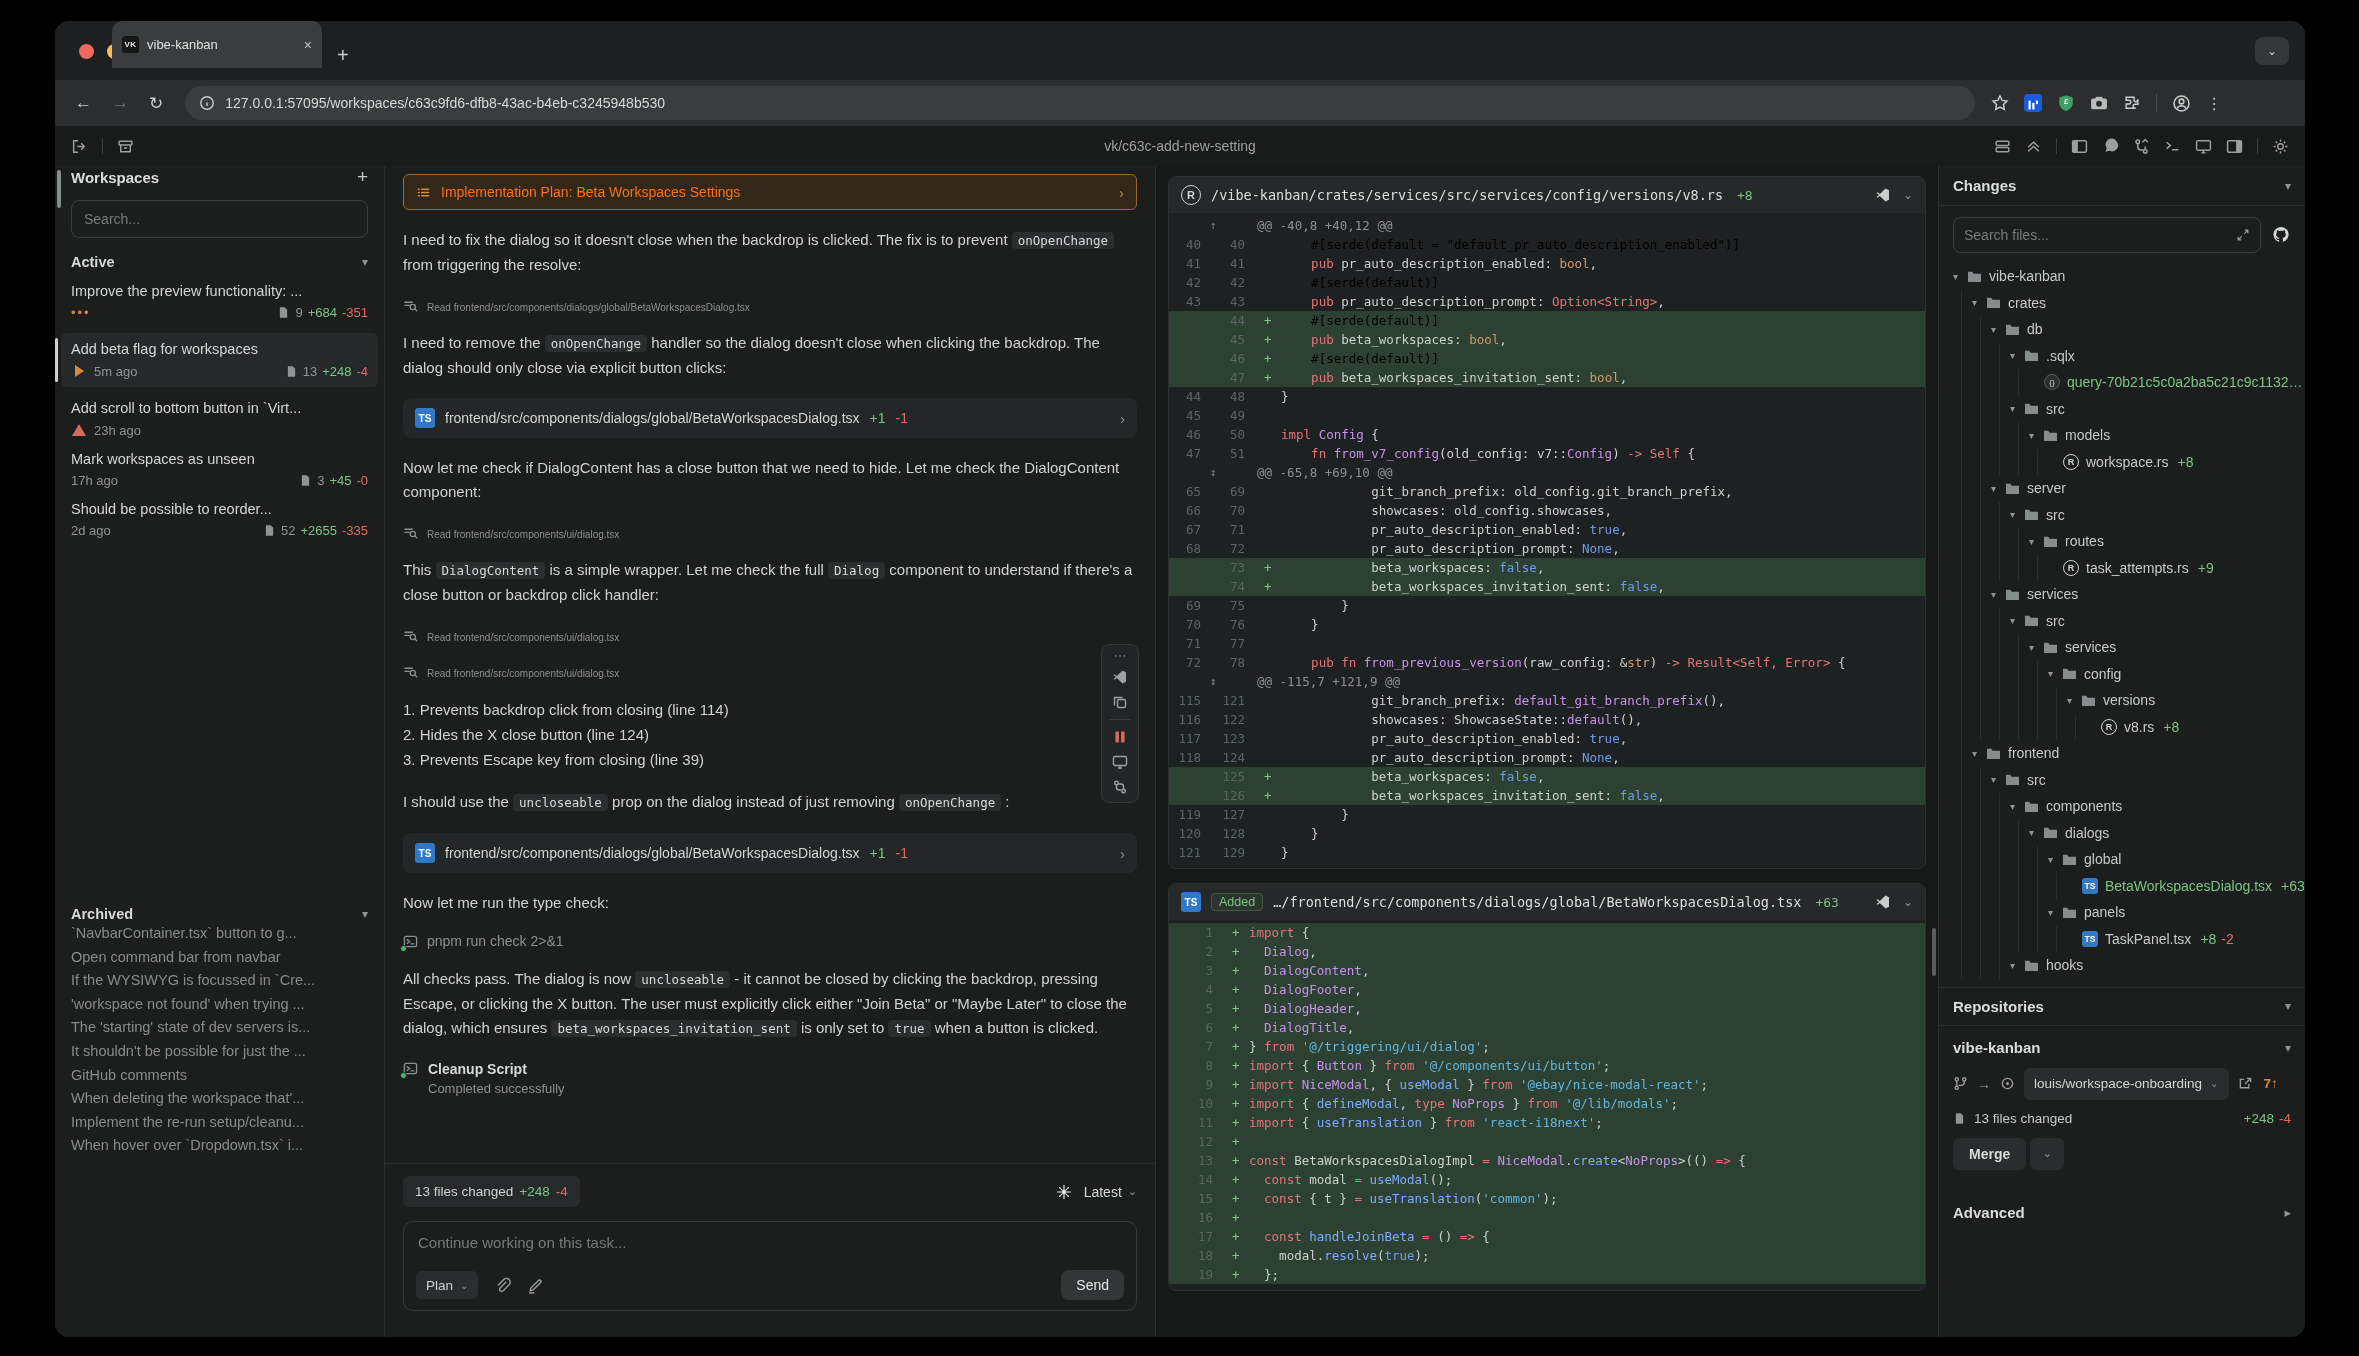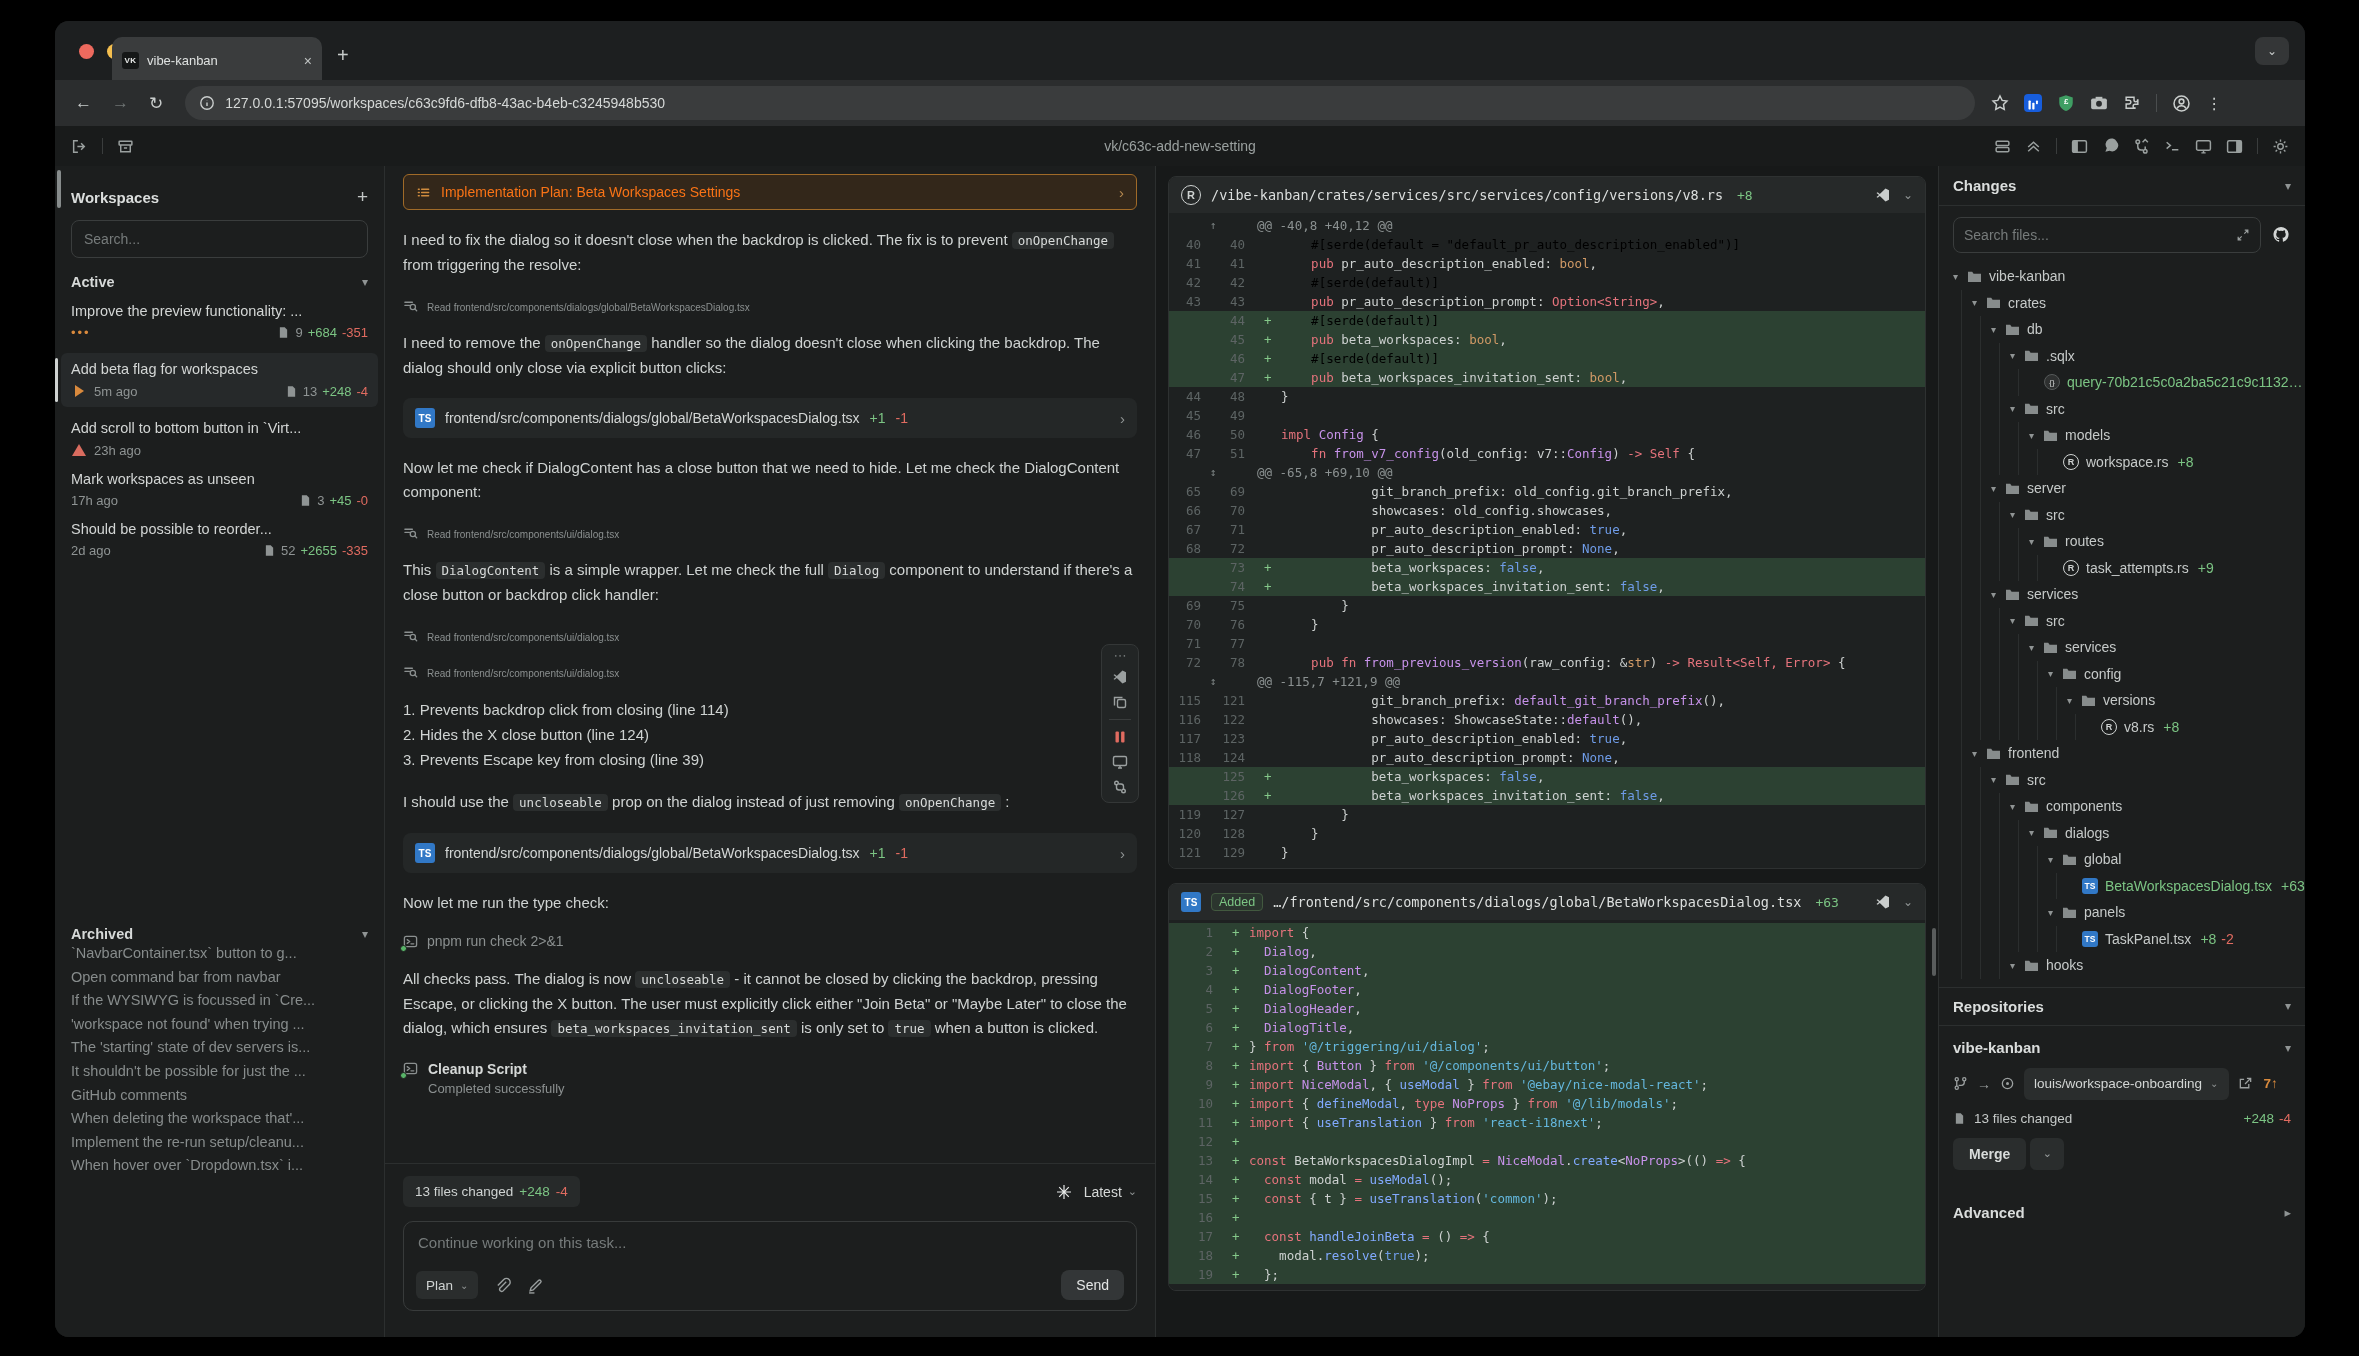--- a/index.html
+++ b/index.html
@@ -5,21 +5,21 @@
   * { margin:0; padding:0; box-sizing:border-box; }
   html,body { width:2359px; height:1356px; background:#000; font-family:"Liberation Sans","DejaVu Sans",sans-serif; overflow:hidden; }
   .mono { font-family:"DejaVu Sans Mono","Liberation Mono",monospace; }
   .window { position:absolute; left:55px; top:21px; width:2250px; height:1316px; background:#1b1d1d; border-radius:14px; overflow:hidden; }
 
   
   .tabstrip { position:absolute; top:0; left:0; right:0; height:59px; background:#1d1f20; }
   .traffic { position:absolute; left:24px; top:23px; display:flex; gap:13px; }
   .traffic span { width:15px; height:15px; border-radius:50%; }
   .t-red{background:#ed6a5e}.t-yel{background:#f5bf4f}.t-grn{background:#61c554}
-  .tab { position:absolute; left:57px; top:16px; width:210px; height:47px; background:#3a3c3d; border-radius:10px 10px 0 0; display:flex; align-items:center; padding:0 10px; gap:8px; }
+  .tab { position:absolute; left:57px; top:0; width:210px; height:47px; background:#3a3c3d; border-radius:10px 10px 0 0; display:flex; align-items:center; padding:0 10px; gap:8px; }
   .favicon { width:17px; height:17px; border-radius:3px; background:#151717; color:#e8eae9; font-size:8px; font-weight:bold; display:flex; align-items:center; justify-content:center; letter-spacing:.5px; }
   .tab-title { font-size:13px; color:#dee1e0; flex:1; white-space:nowrap; overflow:hidden; }
   .tab-close { color:#c0c4c3; font-size:14px; }
   .newtab { position:absolute; left:282px; top:24px; color:#c7cbca; font-size:20px; line-height:20px; }
   .tabsearch { position:absolute; right:16px; top:16px; width:34px; height:28px; background:#343637; border-radius:8px; color:#c7cbca; display:flex; align-items:center; justify-content:center; font-size:12px; }
   .urlbar { position:absolute; top:59px; left:0; right:0; height:46px; background:#2b2d2e; display:flex; align-items:center; }
   .nav-ic { font-size:17px; color:#c9cdcc; margin-left:20px; }
   .nav-ic.dis { color:#6f7474; }
   .pill { margin-left:22px; height:34px; flex:1; max-width:1790px; background:#3a3c3d; border-radius:17px; display:flex; align-items:center; padding:0 14px; gap:10px; }
   .pill .icn { color:#c9cdcc; }
@@ -44,21 +44,21 @@
 
   .body { position:absolute; top:40px; bottom:0; left:0; right:0; }
   .col { position:absolute; top:0; bottom:0; overflow:hidden; }
   .sb-l { left:0; width:330px; background:#1c1e1e; border-right:1px solid #2c2f2f; padding:0 16px; }
   .chat { left:330px; width:770px; background:#1c1e1e; }
   .diffs { left:1100px; width:783px; background:#171919; border-left:1px solid #2c2f2f; padding:10px 12px; }
   .sb-r { left:1883px; right:0; background:#1c1e1e; border-left:1px solid #2c2f2f; }
 
   
   .sbthumb { position:absolute; left:2px; top:4px; width:4px; height:38px; background:#9aa0a0; border-radius:2px; opacity:.85; }
-  .ws-head { display:flex; align-items:center; margin-top:20px; }
+  .ws-head { display:flex; align-items:center; margin-top:0; }
   .ws-head .ttl { font-size:15px; font-weight:700; color:#dbdedd; }
   .plus { margin-left:auto; font-size:19px; color:#c3c7c6; }
   .search { margin-top:12px; height:38px; border:1px solid #3a3d3d; border-radius:8px; display:flex; align-items:center; padding:0 12px; color:#767b7b; font-size:14px; }
   .sec-head { margin-top:16px; display:flex; align-items:center; font-size:14.5px; font-weight:700; color:#d6d9d8; }
   .sec-head .chev { margin-left:auto; color:#8f9494; font-size:12px; }
   .ws-item { position:relative; margin-top:13px; }
   .ws-item .ti { font-size:14.5px; color:#d3d6d5; white-space:nowrap; overflow:hidden; text-overflow:ellipsis; }
   .ws-item .meta { display:flex; align-items:center; gap:7px; margin-top:6px; font-size:13px; color:#8f9494; }
   .ws-item .meta .right { margin-left:auto; display:flex; align-items:center; gap:5px; }
   .ws-item.sel { background:#26292a; border-radius:6px; padding:8px 10px; margin-left:-10px; margin-right:-10px; }

